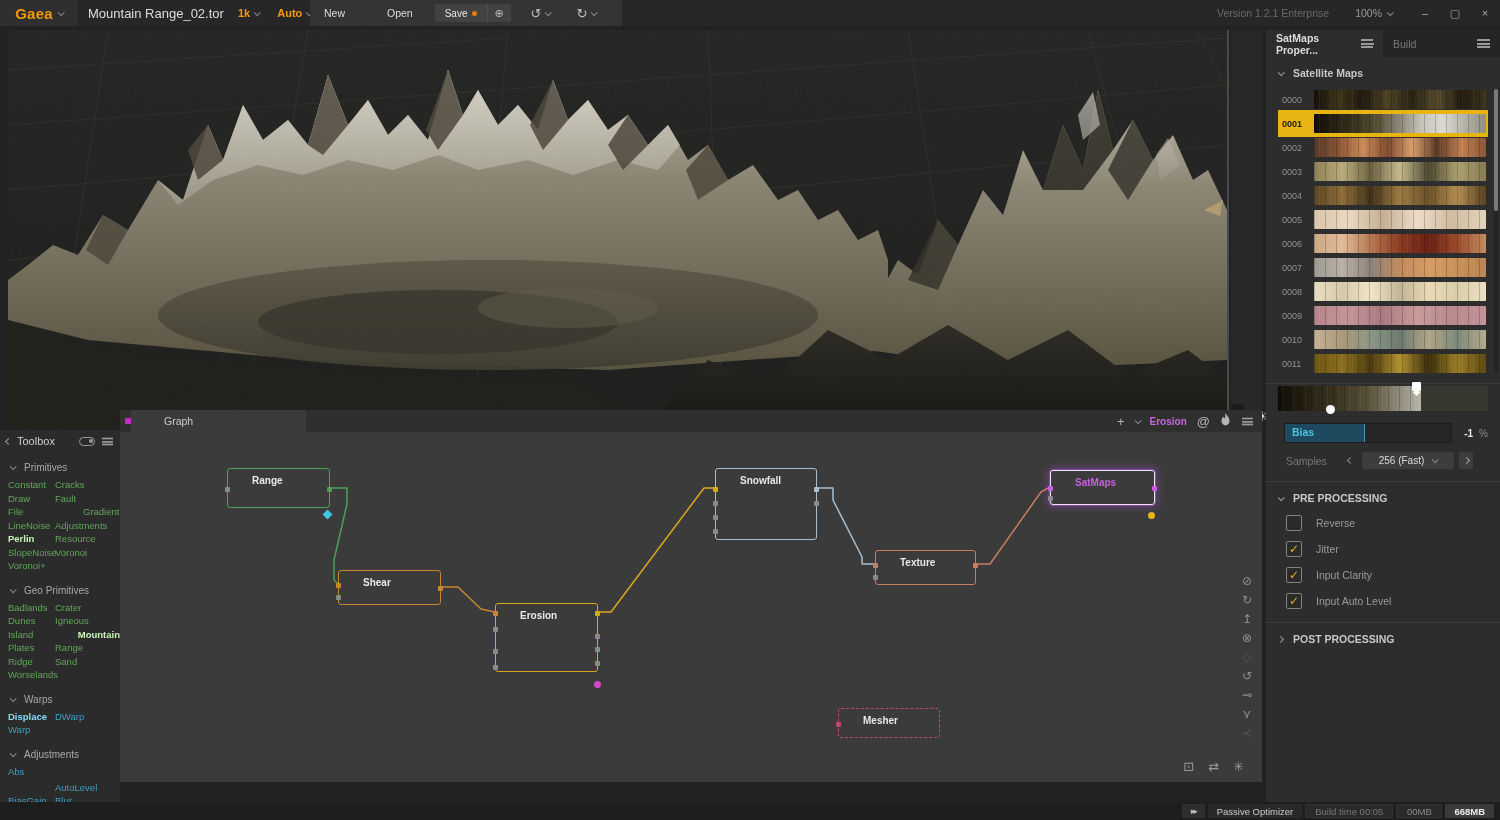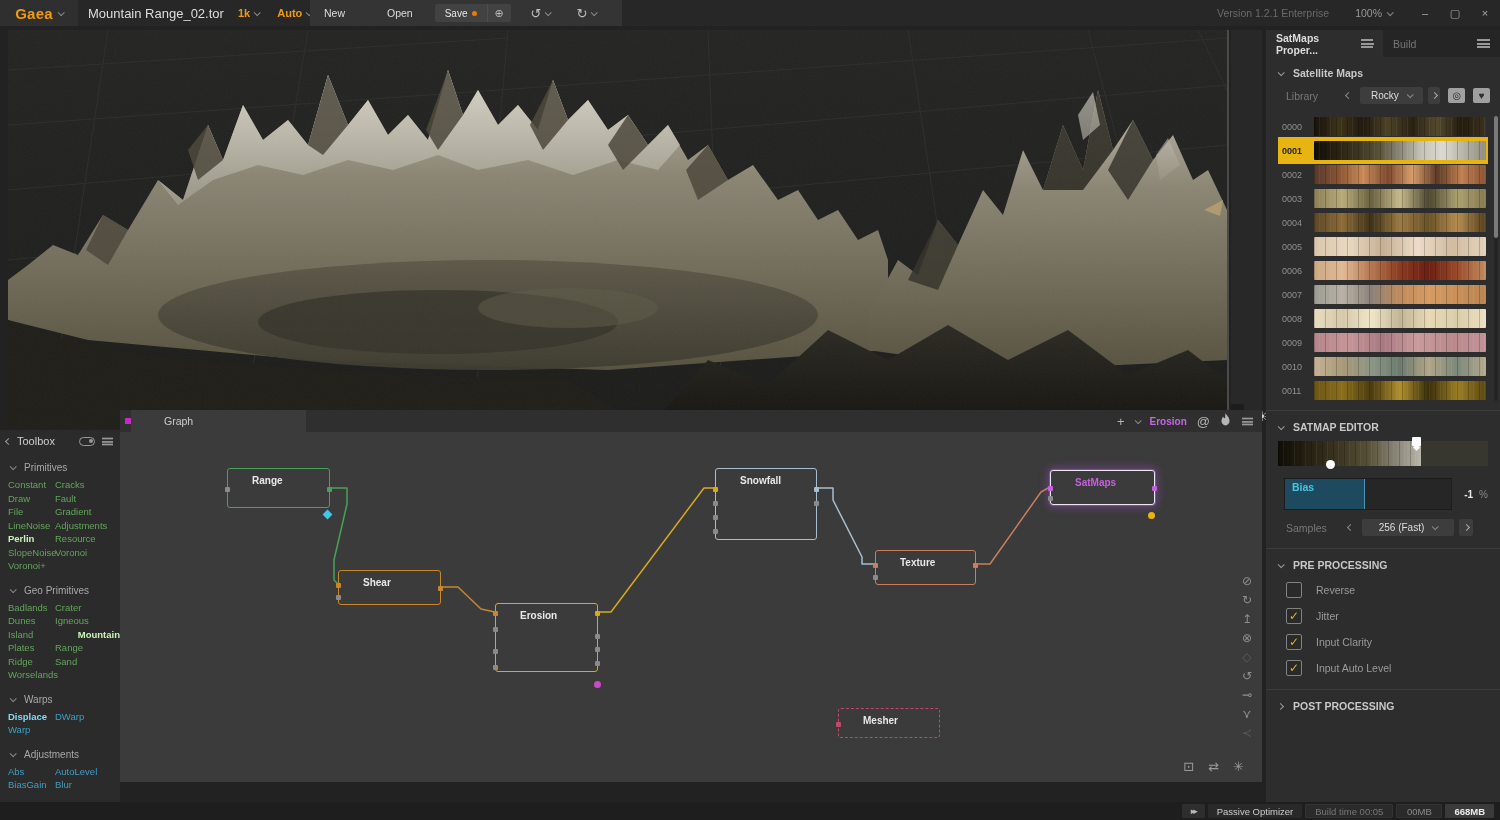--- a/index.html
+++ b/index.html
@@ -71,21 +71,21 @@
   .divider{height:1px;background:#3c3c3c;margin:8px 0 0 0}
   
   #editor-bar{position:relative;height:25px;margin:2px 12px 0 12px;border-radius:1px;overflow:visible}
   #editor-grad{position:absolute;left:0;top:0;width:100%;height:100%}
   #editor-grad::after{content:"";position:absolute;inset:0;background:repeating-linear-gradient(90deg,rgba(0,0,0,.20) 0 1px,transparent 1px 5px,rgba(255,255,255,.06) 5px 6px,transparent 6px 11px)}
   #editor-dim{position:absolute;right:0;top:0;width:32%;height:100%;background:#38372f}
   .h-top{position:absolute;top:-4px;width:9px;height:9px;background:#fff;border-radius:1px}
   .h-top::after{content:"";position:absolute;left:2px;top:8px;width:5px;height:5px;background:#fff;transform:rotate(45deg)}
   .h-bot{position:absolute;bottom:-3px;width:9px;height:9px;background:#fff;border-radius:50%}
   #bias-row{padding:12px 12px 0 18px;gap:6px}
-  #bias-track{position:relative;flex:1;height:32px;background:#262626;border:1px solid #1c1c1c;overflow:hidden}
+  #bias-track{position:relative;flex:1;height:20px;background:#262626;border:1px solid #1c1c1c;overflow:hidden}
   #bias-fill{position:absolute;left:0;top:0;height:100%;background:#1d4a5e;border-right:1px solid #4596b4}
   #bias-name{position:absolute;left:7px;top:2px;font-size:10.5px;color:#4ec3e0;font-weight:bold}
   #bias-val{font-size:10px;color:#e8e8e8;font-weight:bold;margin-left:6px}
   #bias-unit{font-size:10px;color:#8a8a8a}
   #samples-row{padding:9px 10px 4px 20px;gap:5px}
   #samples-row .dim-lbl{width:52px}
   #samples-drop{width:92px}
   
   .check-row{display:flex;align-items:center;gap:14px;padding:5px 0 5px 20px}
   .cb{width:16px;height:16px;background:#2a2a2a;border:1px solid #828282;border-radius:2px;display:flex;align-items:center;justify-content:center;font-size:12px;color:transparent}
@@ -291,35 +291,20 @@
         <span>Build</span>
           <span class="burger"></span>
       </div>
     </div>
 
     <div class="sec-head">
       <i class="cv"></i>
       <span>Satellite Maps</span>
     </div>
 
-    <div class="row" id="library-row">
-      <span class="dim-lbl">Library</span>
-      <span class="mini-arrow">
-          <i class="cv l"></i>
-        </span>
-      <span class="drop" id="library-drop">
-        <span>Rocky</span>
-          <i class="cv"></i>
-      </span>
-      <span class="mini-arrow box">
-          <i class="cv r lt"></i>
-        </span>
-      <span class="sq-btn">◎</span>
-      <span class="sq-btn">♥</span>
-    </div>
 
     <div id="swatch-list">
       <div class="sw-row">
           <span class="sw-id">0000</span>
           <span class="sw" style="background: linear-gradient(90deg, rgb(22, 17, 10), rgb(62, 52, 25), rgb(33, 26, 14), rgb(77, 66, 38), rgb(42, 35, 19), rgb(85, 74, 46), rgb(35, 28, 15), rgb(60, 50, 28));"></span>
         </div>
         <div class="sw-row selected">
           <span class="sw-id">0001</span>
           <span class="sw" style="background: linear-gradient(90deg, rgb(16, 13, 7), rgb(38, 33, 18), rgb(59, 52, 32), rgb(88, 81, 56), rgb(140, 136, 122), rgb(198, 195, 184), rgb(219, 217, 210), rgb(180, 177, 166), rgb(144, 141, 128));"></span>
         </div>
@@ -362,24 +347,20 @@
         <div class="sw-row">
           <span class="sw-id">0011</span>
           <span class="sw" style="background: linear-gradient(90deg, rgb(108, 85, 21), rgb(139, 110, 29), rgb(75, 59, 15), rgb(177, 144, 47), rgb(59, 47, 11), rgb(155, 126, 37), rgb(92, 72, 18));"></span>
         </div>
         <div id="sw-scroll">
           <div id="sw-thumb"></div>
         </div>
     </div>
 
     <div class="divider"></div>
-    <div class="sec-head">
-      <i class="cv"></i>
-      <span>SATMAP EDITOR</span>
-    </div>
     <div id="editor-bar">
       <div id="editor-grad" style="background: linear-gradient(90deg, rgb(16, 13, 7), rgb(38, 33, 18), rgb(59, 52, 32), rgb(88, 81, 56), rgb(140, 136, 122), rgb(198, 195, 184), rgb(219, 217, 210), rgb(180, 177, 166));"></div>
       <div id="editor-dim" style="width: 32%;"></div>
       <div class="h-top" id="handle-top" style="left: 64%;"></div>
       <div class="h-bot" id="handle-bottom" style="left: 23%;"></div>
     </div>
     <div class="row" id="bias-row">
       <div id="bias-track">
         <div id="bias-fill" style="width: 48%;"></div>
         <span id="bias-name">Bias</span>
@@ -443,21 +424,21 @@
         <div class="tbx-sec-head">
           <i class="cv"></i>
           <span>Primitives</span>
         </div>
         <div class="tbx-grid">
           <span class="tbx-item" style="color: rgb(99, 165, 92);">Constant</span>
           <span class="tbx-item" style="color: rgb(99, 165, 92);">Cracks</span>
           <span class="tbx-item" style="color: rgb(99, 165, 92);">Draw</span>
           <span class="tbx-item" style="color: rgb(99, 165, 92);">Fault</span>
           <span class="tbx-item" style="color: rgb(99, 165, 92);">File</span>
-          <span class="tbx-item" style="color: rgb(99, 165, 92);">Gradient</span>
+          <span class="tbx-item" style="color: rgb(99, 165, 92); margin-left: 28px;">Gradient</span>
           <span class="tbx-item" style="color: rgb(99, 165, 92);">LineNoise</span>
           <span class="tbx-item" style="color: rgb(99, 165, 92);">Adjustments</span>
           <span class="tbx-item" style="color: rgb(201, 244, 184); font-weight: bold;">Perlin</span>
           <span class="tbx-item" style="color: rgb(99, 165, 92);">Resource</span>
           <span class="tbx-item" style="color: rgb(99, 165, 92);">SlopeNoise</span>
           <span class="tbx-item" style="color: rgb(99, 165, 92);">Voronoi</span>
           <span class="tbx-item" style="color: rgb(99, 165, 92);">Voronoi+</span>
         </div>
         <div class="tbx-sec-head">
           <i class="cv"></i>
@@ -484,21 +465,21 @@
           <span class="tbx-item" style="color: rgb(127, 220, 248); font-weight: bold;">Displace</span>
           <span class="tbx-item" style="color: rgb(63, 159, 196);">DWarp</span>
           <span class="tbx-item" style="color: rgb(63, 159, 196);">Warp</span>
         </div>
         <div class="tbx-sec-head">
           <i class="cv"></i>
           <span>Adjustments</span>
         </div>
         <div class="tbx-grid">
           <span class="tbx-item" style="color: rgb(63, 159, 196);">Abs</span>
-          <span class="tbx-item" style="color: rgb(63, 159, 196);">AutoLevel</span>
+          <span class="tbx-item" style="color: rgb(63, 159, 196); margin-top: 16px;">AutoLevel</span>
           <span class="tbx-item" style="color: rgb(63, 159, 196);">BiasGain</span>
           <span class="tbx-item" style="color: rgb(63, 159, 196);">Blur</span>
         </div>
       </div>
   </div>
 
   <div id="graph">
     <div id="graph-tabbar">
       <span id="graph-pin"></span>
       <div id="graph-tab">Graph</div>

